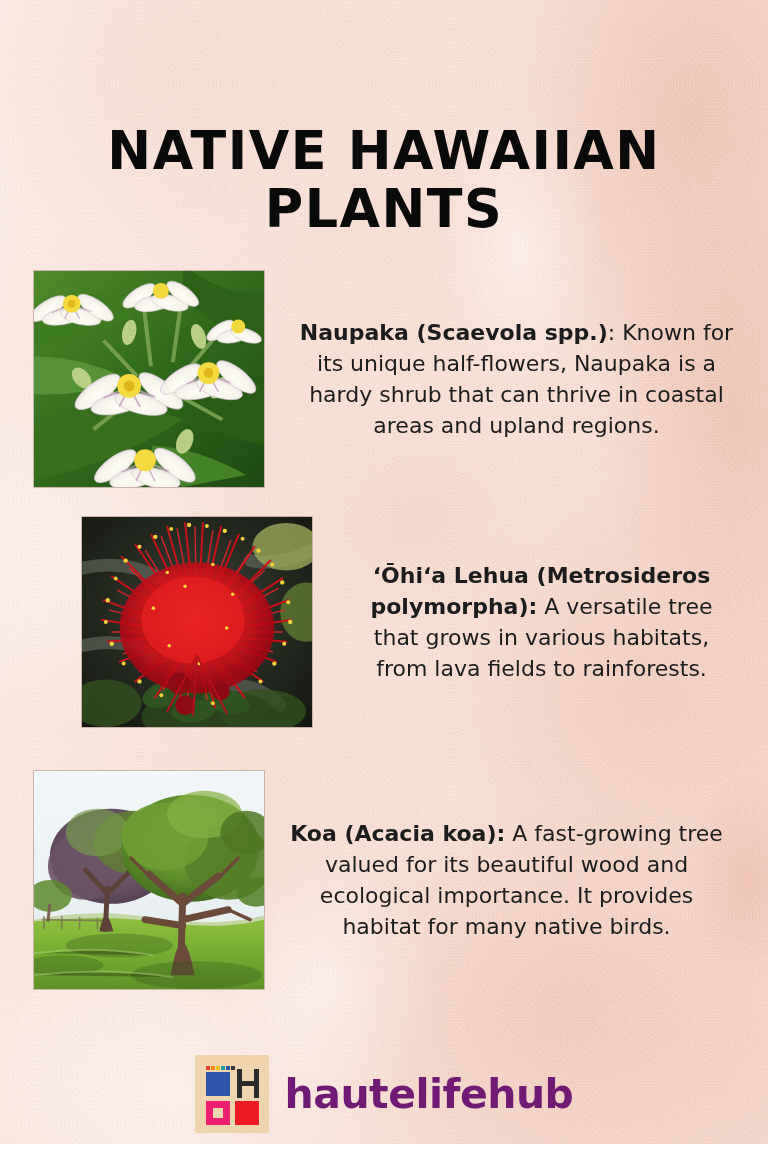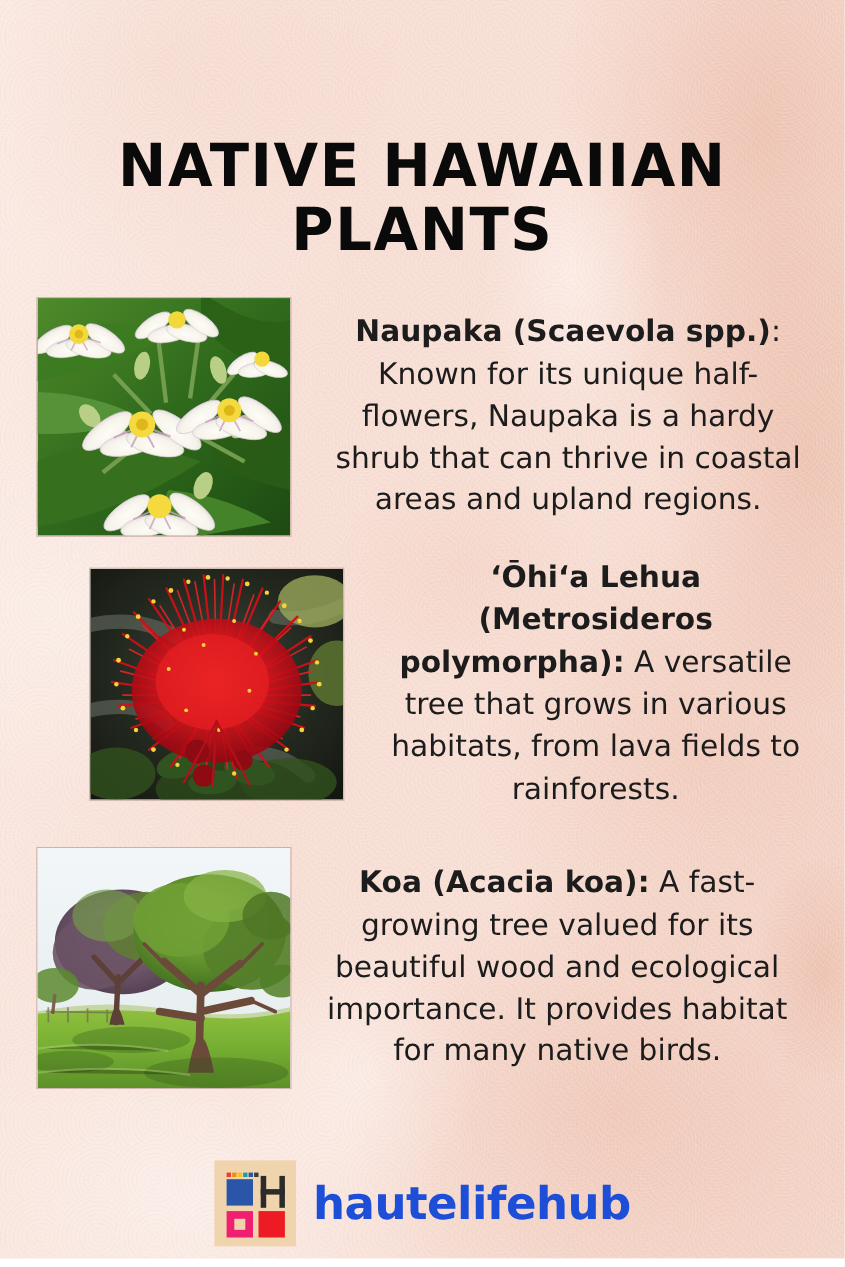--- a/index.html
+++ b/index.html
@@ -99,21 +99,21 @@
     box-sizing: border-box;
   }
   .photo svg { display: block; width: 100%; height: 100%; }
 
   .desc {
     flex: 1 1 auto;
     padding-left: 34px;
     padding-right: 8px;
     text-align: center;
     font-family: "DejaVu Sans", sans-serif;
-    font-size: 27px;
+    font-size: 22px;
     line-height: 1.42;
     color: #1c1c1c;
   }
   .desc .lead { font-weight: 700; }
 
   .row-2 .desc { padding-left: 36px; }
   .row-3 .desc { padding-left: 14px; }
 
   
   .footer {
@@ -132,21 +132,21 @@
     background: #f0d4ae;
     position: relative;
     flex: 0 0 auto;
   }
   .logo-mark svg { display: block; width: 100%; height: 100%; }
   .logo-word {
     font-family: "DejaVu Sans", sans-serif;
     font-weight: 700;
     font-size: 41px;
     letter-spacing: -0.5px;
-    color: #1d4ed8;
+    color: #701a75;
     line-height: 1;
   }
 </style>
 </head>
 <body>
 
 <div class="poster">
 
   <div class="wash wash-a"></div>
   <div class="wash wash-b"></div>

